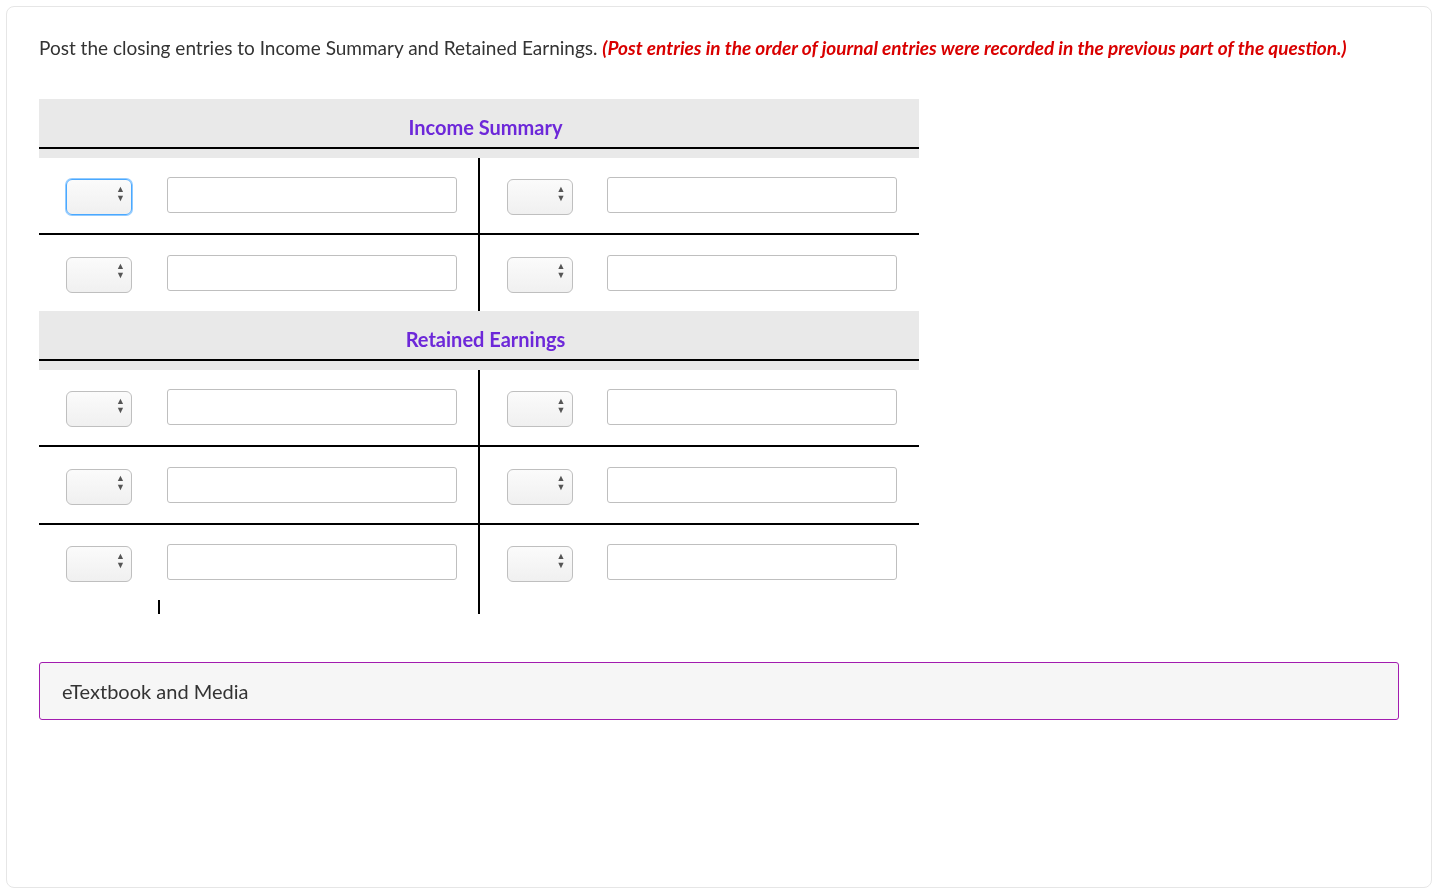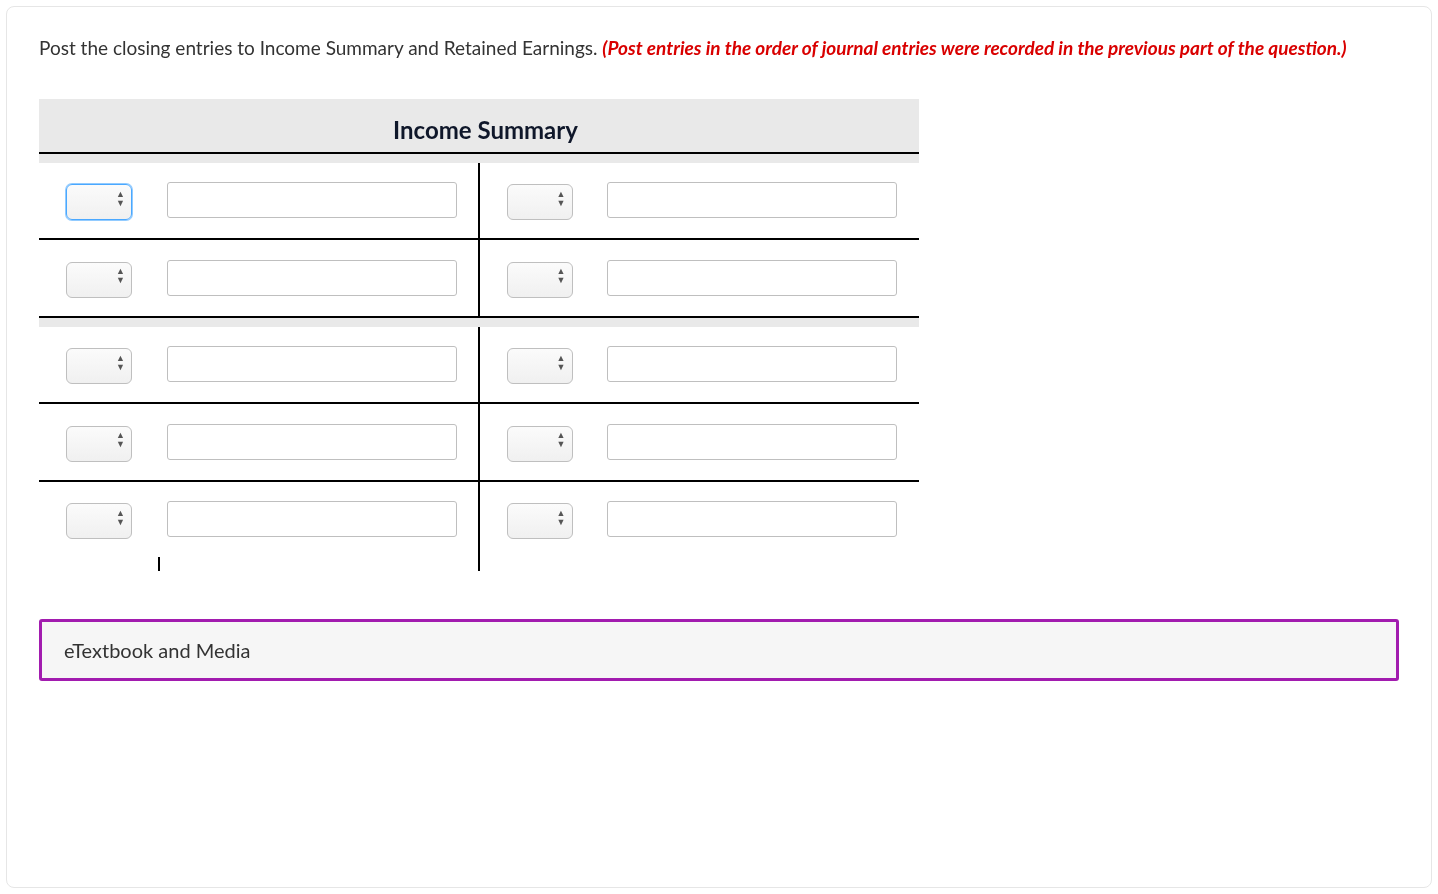--- a/index.html
+++ b/index.html
@@ -31,23 +31,23 @@
   }
   .taccount {
     width: 880px;
     border-collapse: collapse;
   }
   .taccount td { padding: 0; }
   .header-row td {
     background: #e9e9e9;
     text-align: center;
     font-weight: 700;
-    font-size: 24px;
+    font-size: 20px;
     padding: 16px 0 8px 13px;
-    color: #0f172a;
+    color: #6d28d9;
   }
   .header-rule td {
     background: #e9e9e9;
     border-bottom: 2px solid #000000;
     height: 0;
     padding: 0;
   }
   .header-pad td {
     background: #e9e9e9;
     height: 10px;
@@ -97,21 +97,21 @@
   }
   .taccount-bottom { height: 14px; }
   .taccount-bottom td:nth-child(1),
   .taccount-bottom td:nth-child(2) { border-right: 2px solid #000; }
 
   .link-bar {
     margin-top: 48px;
     width: 100%;
   }
   .link-item {
-    border: 3px solid #a21caf;
+    border: 1px solid #a21caf;
     border-radius: 3px;
     background: #f6f6f6;
     padding: 16px 22px;
     font-size: 20px;
     color: #333;
     margin-bottom: 12px;
     cursor: pointer;
   }
 </style>
 </head>
@@ -183,20 +183,23 @@
                 <span>▲</span>
                 <span>▼</span>
               </span>
         </div>
       </td>
       <td class="col-input-r">
         <input class="textfield" value="" style="">
       </td>
     </tr>
 
+    <tr class="header-row">
+      <td colspan="4">Retained Earnings</td>
+    </tr>
     <tr class="header-rule">
           <td colspan="4"></td>
         </tr>
     <tr class="header-pad">
           <td colspan="4"></td>
         </tr>
 
     <tr class="entry-row">
       <td class="col-stepper-l">
         <div class="stepper">

